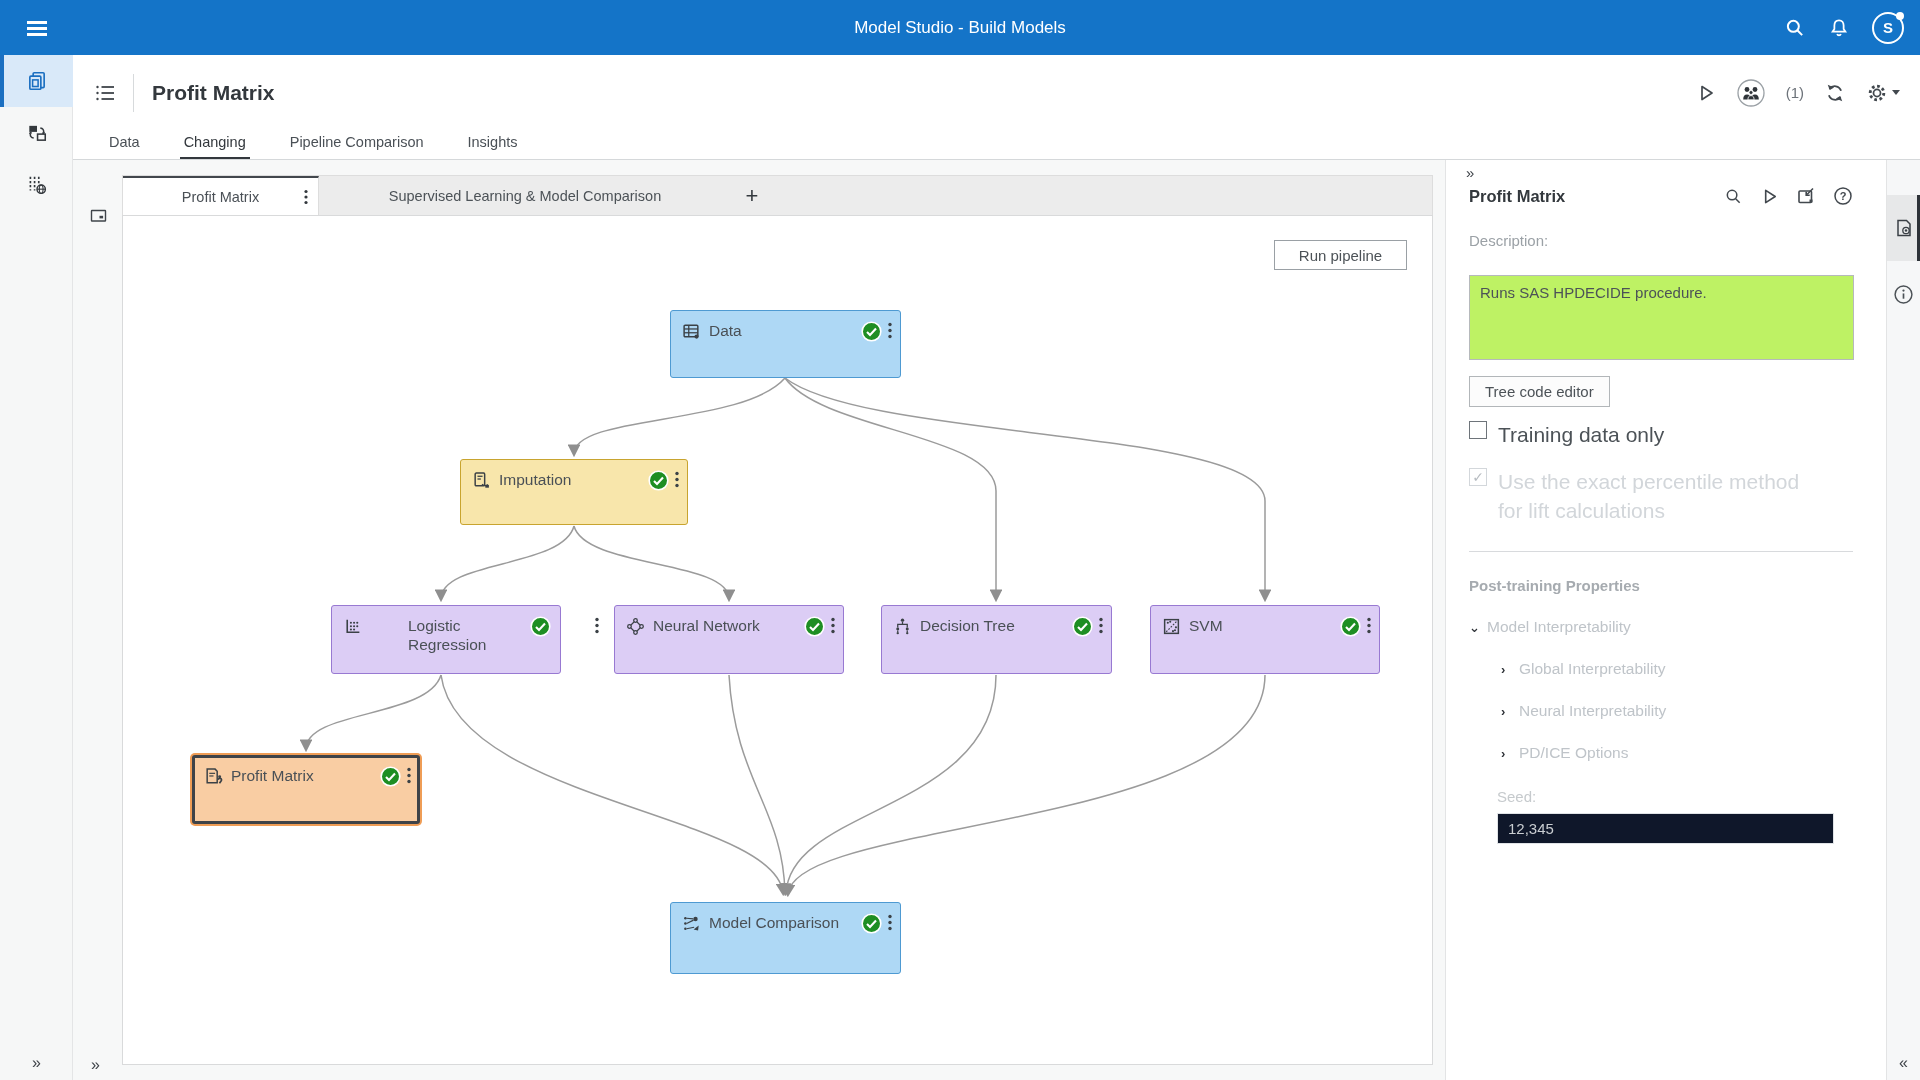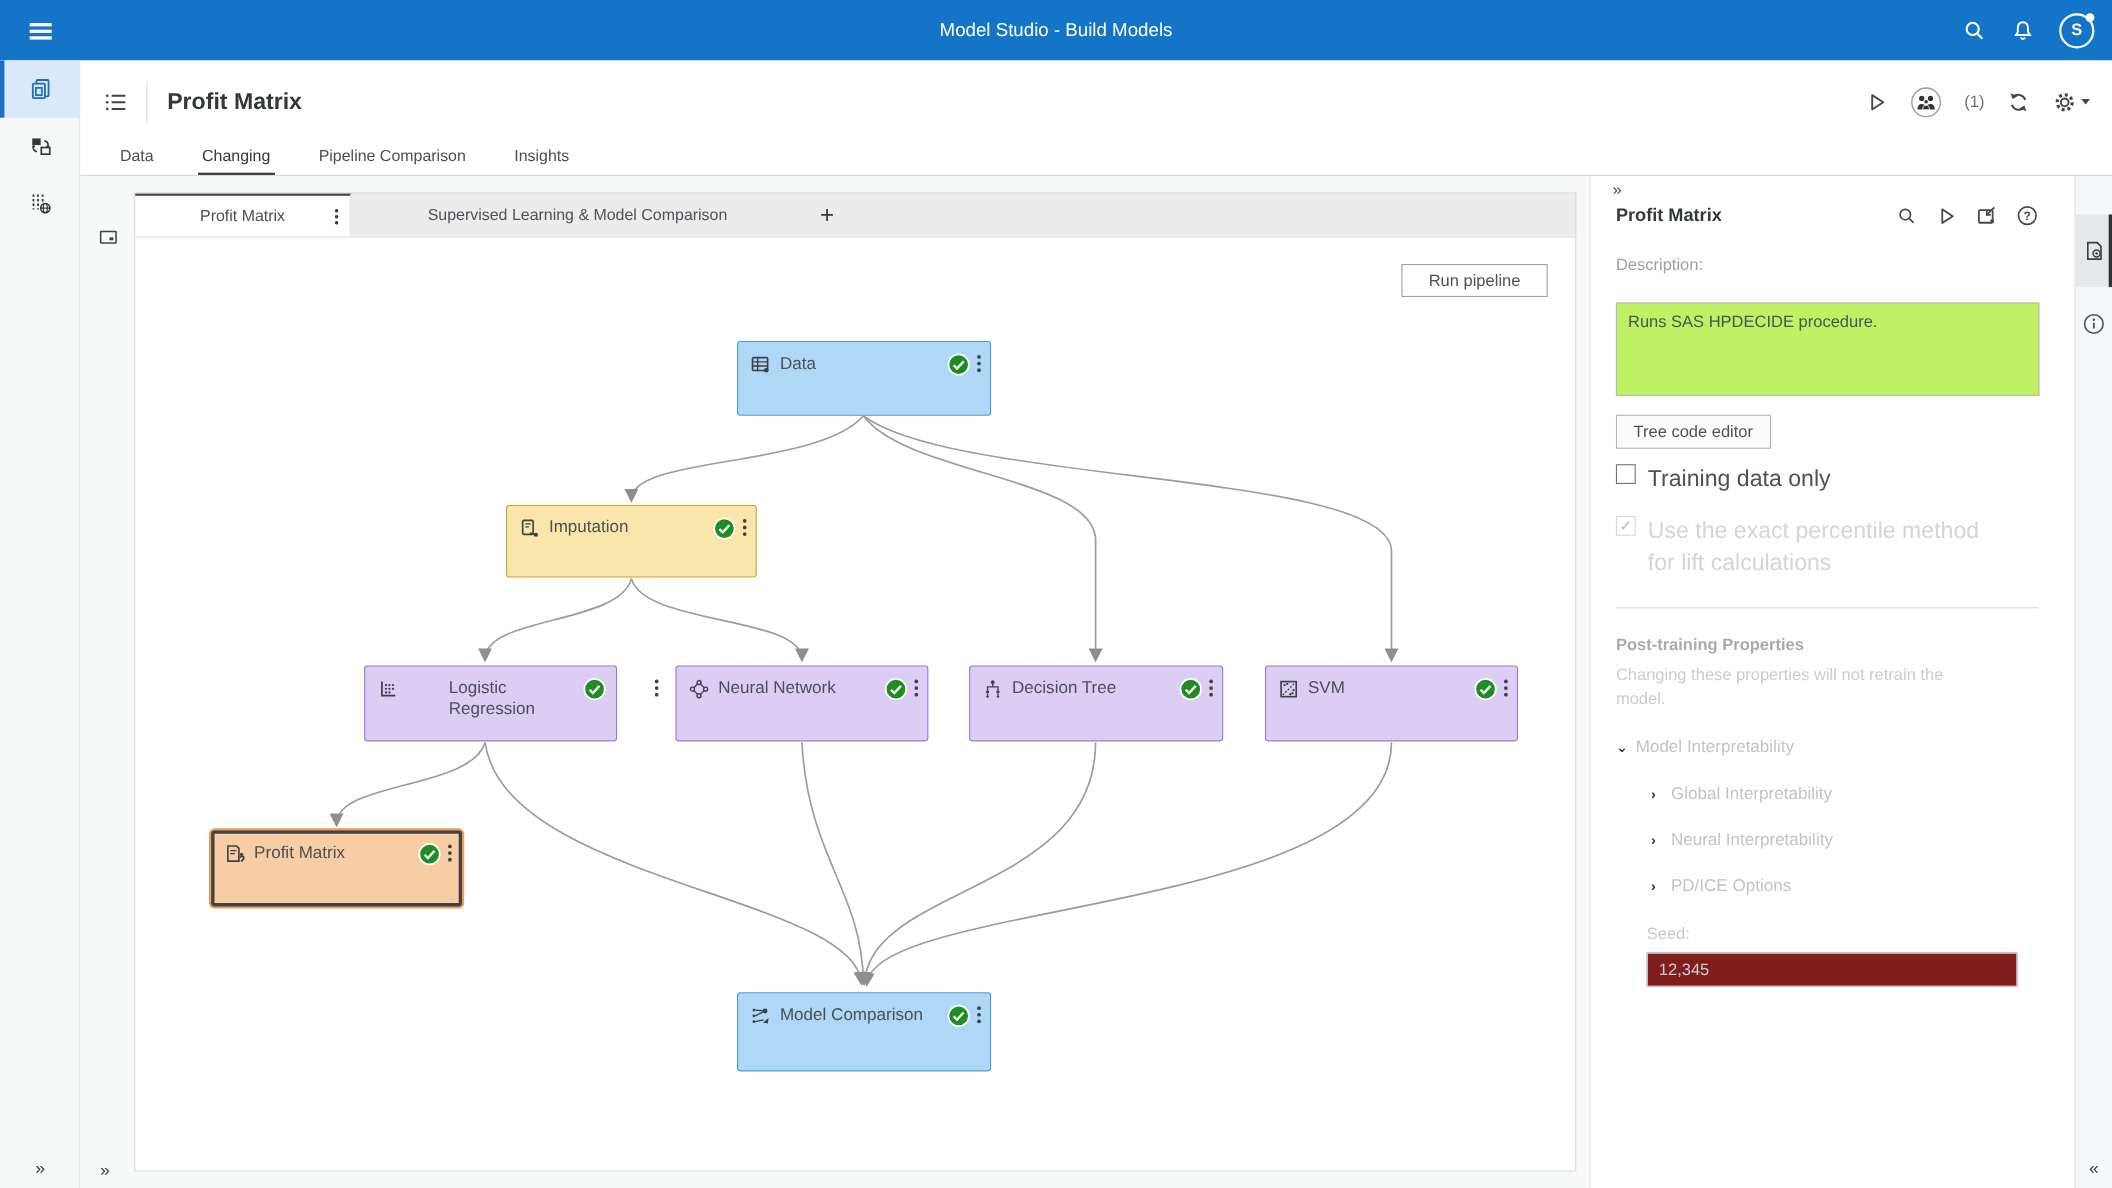--- a/index.html
+++ b/index.html
@@ -93,21 +93,21 @@
   .cbx-row.disabled label { color:#d2d6da; cursor:default; }
   .pdivider { height:1px; background:#d8dadd; margin-top:26px; }
   .ptp-head { font-size:15px; font-weight:bold; color:#a6abb0; margin-top:25px; }
   .ptp-note { font-size:15px; color:#c9cdd1; margin-top:8px; line-height:1.45; width:340px; }
   .sec-row { display:flex; align-items:center; margin-top:24px; cursor:pointer; }
   .sec-row .chev { color:#2f3338; font-size:13px; width:18px; flex:0 0 auto; font-weight:bold; }
   .sec-row .sec-label { font-size:15.5px; color:#bfc4c9; }
   .sec-sub { margin-left:32px; }
   .seed-label { font-size:15px; color:#c6cacd; margin:26px 0 0 28px; }
   .seed-input { margin:8px 0 0 28px; width:337px; height:31px; border:1px solid #e0e3e6; font-family:inherit;
-                font-size:15px; color:#c9cdd1; padding:0 10px; background:#7f1d1d; }
+                font-size:15px; color:#c9cdd1; padding:0 10px; background:#0f172a; }
 
   
   .right-strip { position:absolute; left:1886px; top:0; width:34px; bottom:0; background:#f6f7f8; border-left:1px solid #e3e4e5; }
   .strip-tab { width:100%; height:66px; display:flex; align-items:center; justify-content:center; cursor:pointer; position:relative; }
   .strip-tab.selected { background:#e7e8e9; }
   .strip-tab.selected::after { content:""; position:absolute; right:0; top:0; bottom:0; width:3px; background:#2d3238; }
   .strip-collapse { position:absolute; bottom:8px; width:100%; text-align:center; color:#3f444a; font-size:16px; cursor:pointer; }
 
   svg { display:block; }
 </style>
@@ -557,21 +557,20 @@
     </div>
 
     <div class="cbx-row disabled" style="margin-top:19px;">
       <span class="cbx">✓</span>
       <label style="width:330px;">Use the exact percentile method for lift calculations</label>
     </div>
 
     <div class="pdivider"></div>
 
     <div class="ptp-head">Post-training Properties</div>
-    <div class="ptp-note">Changing these properties will not retrain the model.</div>
 
     <div class="sec-row">
       <span class="chev">⌄</span>
       <span class="sec-label">Model Interpretability</span>
     </div>
     <div class="sec-row sec-sub">
       <span class="chev">›</span>
       <span class="sec-label">Global Interpretability</span>
     </div>
     <div class="sec-row sec-sub">

